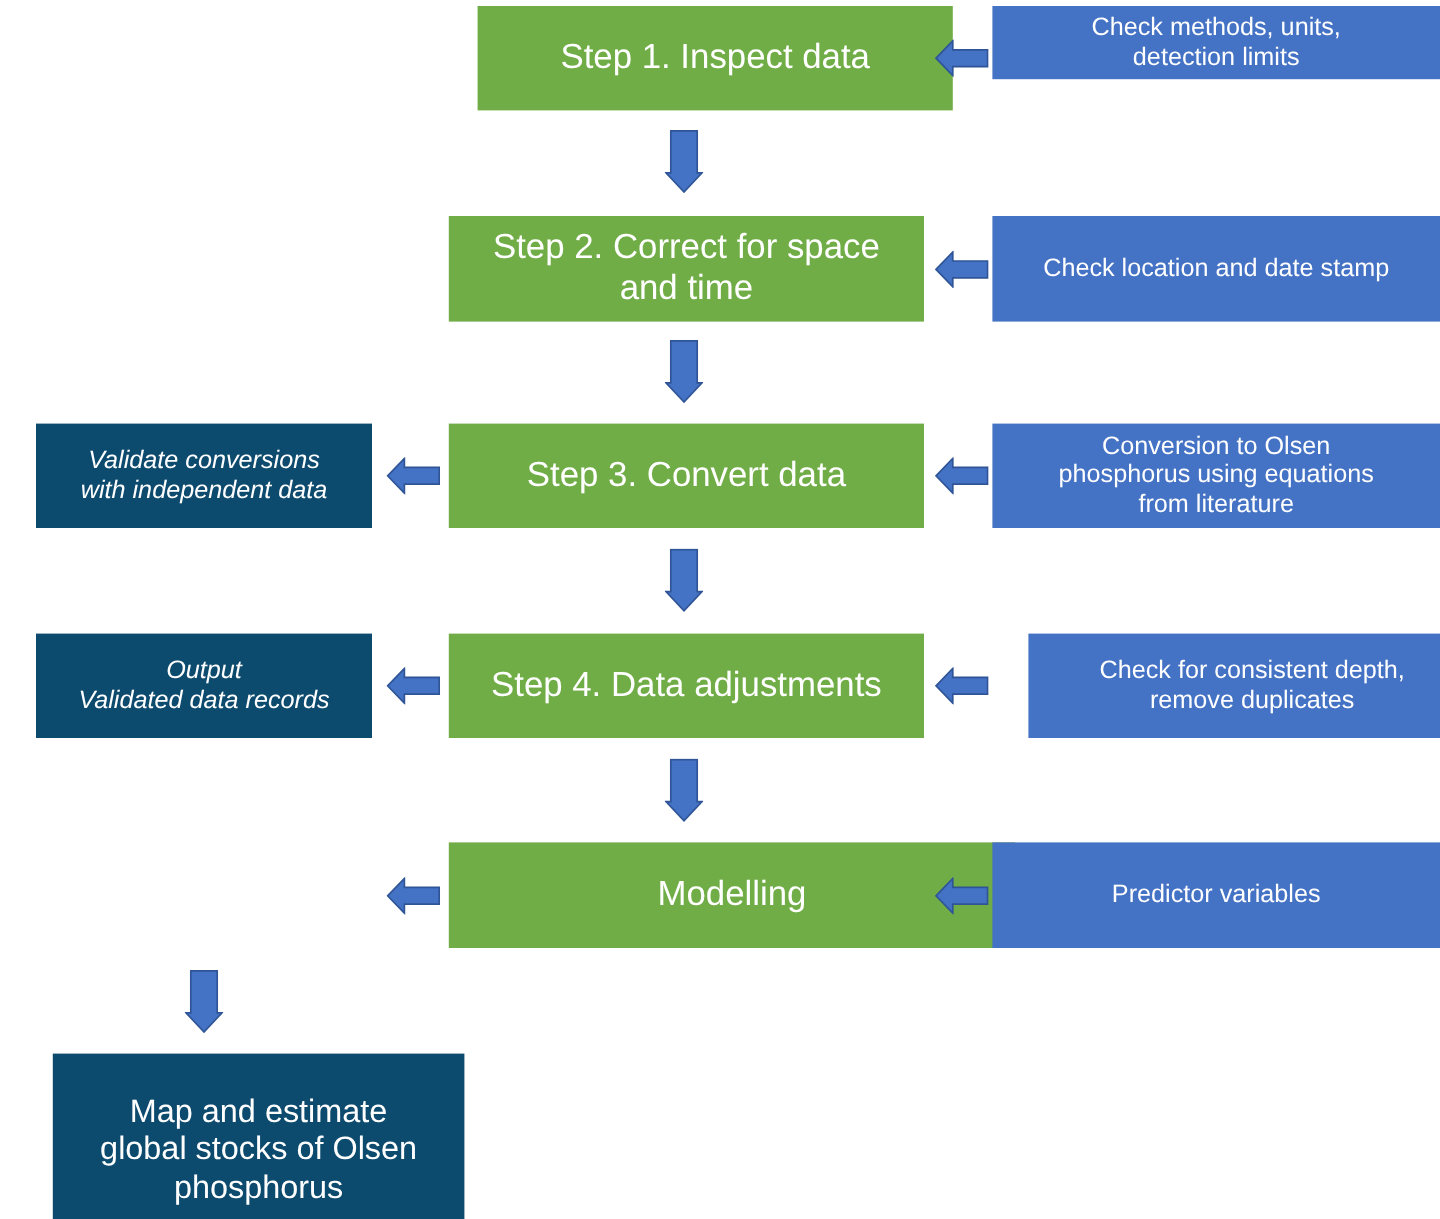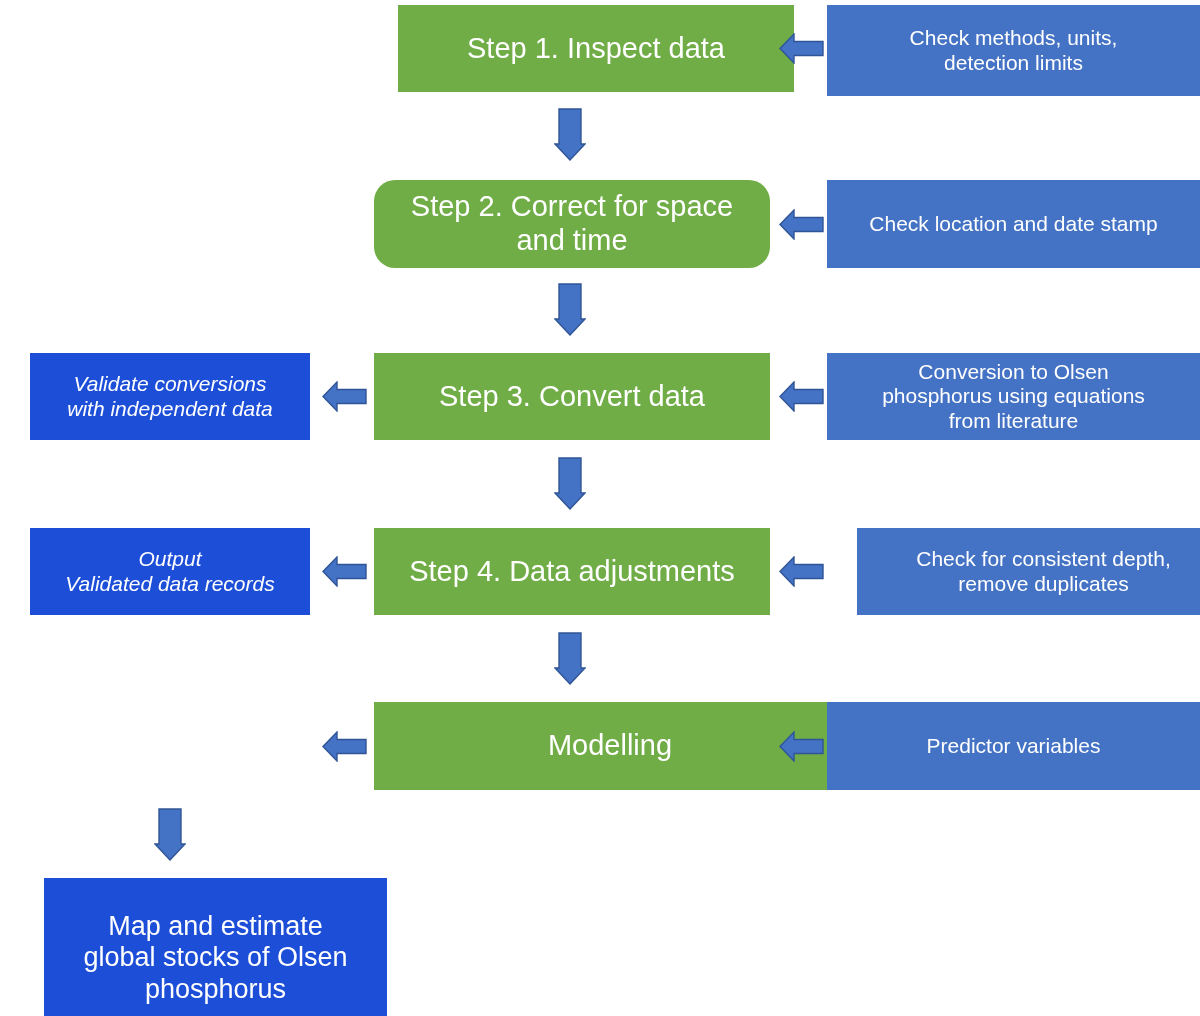--- a/index.html
+++ b/index.html
@@ -40,21 +40,21 @@
     background: #70AD47;
     font-size: 29px;
     font-weight: 400;
   }
   .node.blue {
     background: #4472C4;
     font-size: 21px;
     font-weight: 400;
   }
   .node.orange {
-    background: #1d4ed8;
+    background: #0c4a6e;
     font-size: 21px;
     font-style: italic;
     font-weight: 400;
   }
   .node.orange.terminal {
     font-size: 27px;
     font-style: normal;
   }
 
   
@@ -76,30 +76,30 @@
 <div id="canvas">
 
   <div class="node green" style="left:374px; top:5px; width:396px; height:87px;margin-left:24px;">Step 1. Inspect data</div>
 
   <div class="arrow" style="left:779px; top:33px; width:45px; height:31px;">
     <svg width="45" height="31" viewBox="0 0 45 31">
       <polygon class="arrow-shape" points="1,15.5 15,1 15,8.5 44,8.5 44,22.5 15,22.5 15,30"></polygon>
     </svg>
   </div>
 
-  <div class="node blue" style="left:827px; top:5px; width:373px; height:91px;">Check methods, units,
+  <div class="node blue" style="left:827px; top:5px; width:373px; height:61px;">Check methods, units,
 detection limits</div>
 
   <div class="arrow" style="left:554px; top:108px; width:32px; height:53px;">
     <svg width="32" height="53" viewBox="0 0 32 53">
       <polygon class="arrow-shape" points="5,1 27,1 27,36 31,36 16,52 1,36 5,36"></polygon>
     </svg>
   </div>
 
-  <div class="node green" style="left:374px; top:180px; width:396px; height:88px;border-radius:21px;">Step 2. Correct for space
+  <div class="node green" style="left:374px; top:180px; width:396px; height:88px;">Step 2. Correct for space
 and time</div>
 
   <div class="arrow" style="left:779px; top:209px; width:45px; height:31px;">
     <svg width="45" height="31" viewBox="0 0 45 31">
       <polygon class="arrow-shape" points="1,15.5 15,1 15,8.5 44,8.5 44,22.5 15,22.5 15,30"></polygon>
     </svg>
   </div>
 
   <div class="node blue" style="left:827px; top:180px; width:373px; height:88px;">Check location and date stamp</div>
 

